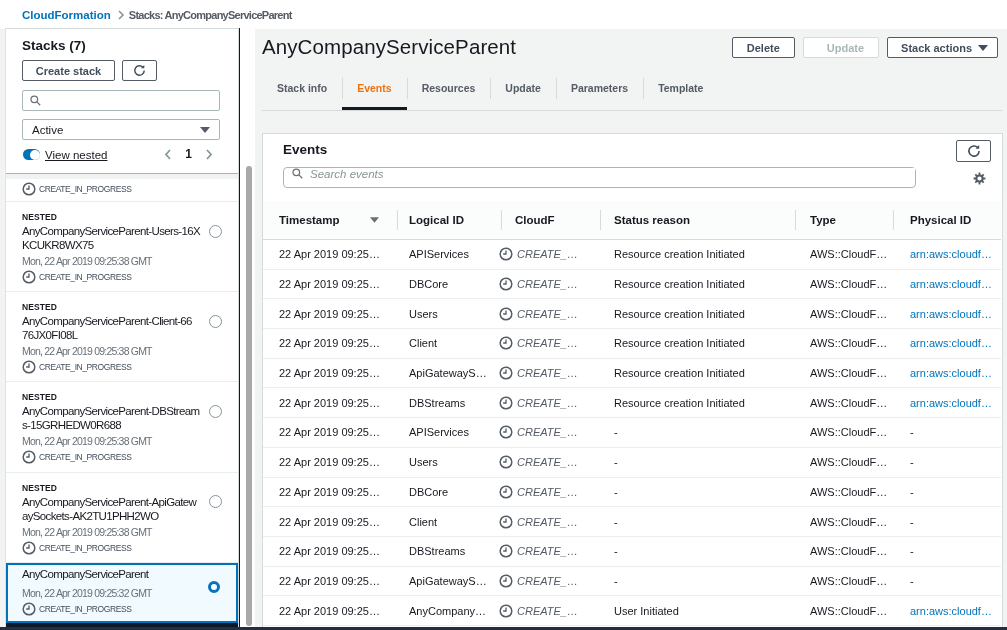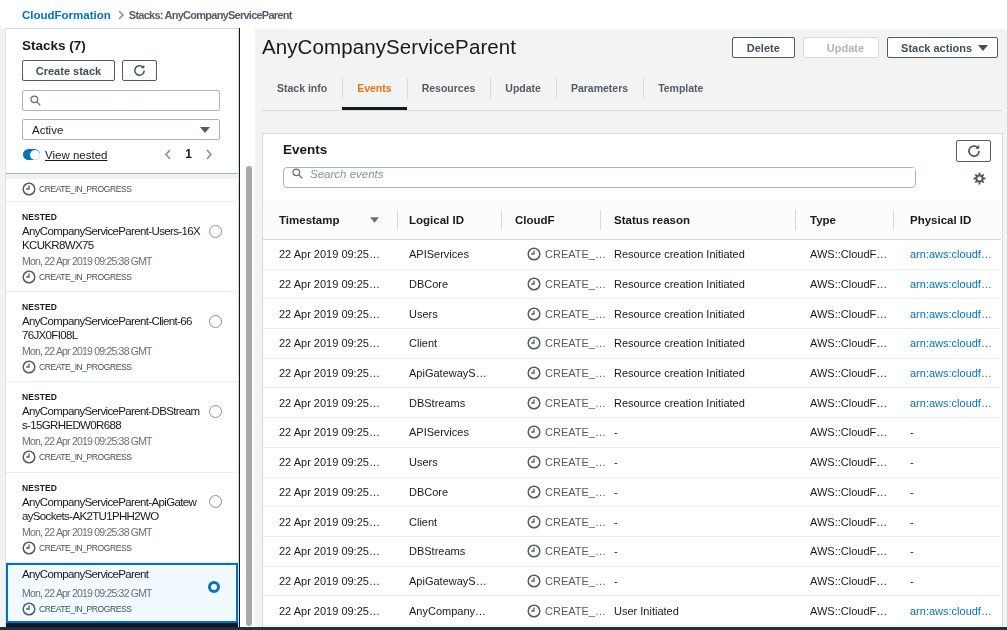--- a/index.html
+++ b/index.html
@@ -88,21 +88,21 @@
 
 .thead { position:absolute; left:0; top:67px; width:738px; height:39px; background:#fbfcfc; border-bottom:1px solid #d5dbdb; }
 .th { position:absolute; top:0; height:100%; display:flex; align-items:center; font-size:11.5px; font-weight:bold; color:#16191f; }
 .th-divider { position:absolute; top:9px; height:20px; width:1px; background:#d5dbdb; }
 .sort-caret { margin-left:30px; }
 .tbody { position:absolute; left:0; top:106px; width:738px; }
 .trow { position:relative; height:29.7px; border-bottom:1px solid #eaeded; }
 .td { position:absolute; top:0; height:28.7px; display:flex; align-items:center; font-size:11px; color:#16191f; white-space:nowrap; }
 .td.c1 { left:16px; }
 .td.c2 { left:146px; }
-.td.c3 { left:264px; }
+.td.c3 { left:236px;font-style:italic; }
 .td.c4 { left:351px; }
 .td.c5 { left:547px; }
 .td.c6 { left:647px; }
 .td .txt { margin-left:4px; color:#545b64; font-size:11px; letter-spacing:0; }
 .td a { color:#0073bb; text-decoration:none; cursor:pointer; }
 
 
 .bottom-bar { position:absolute; left:0; top:627px; width:1007px; height:3px; background:#232f3e; }
 </style>
 </head>

